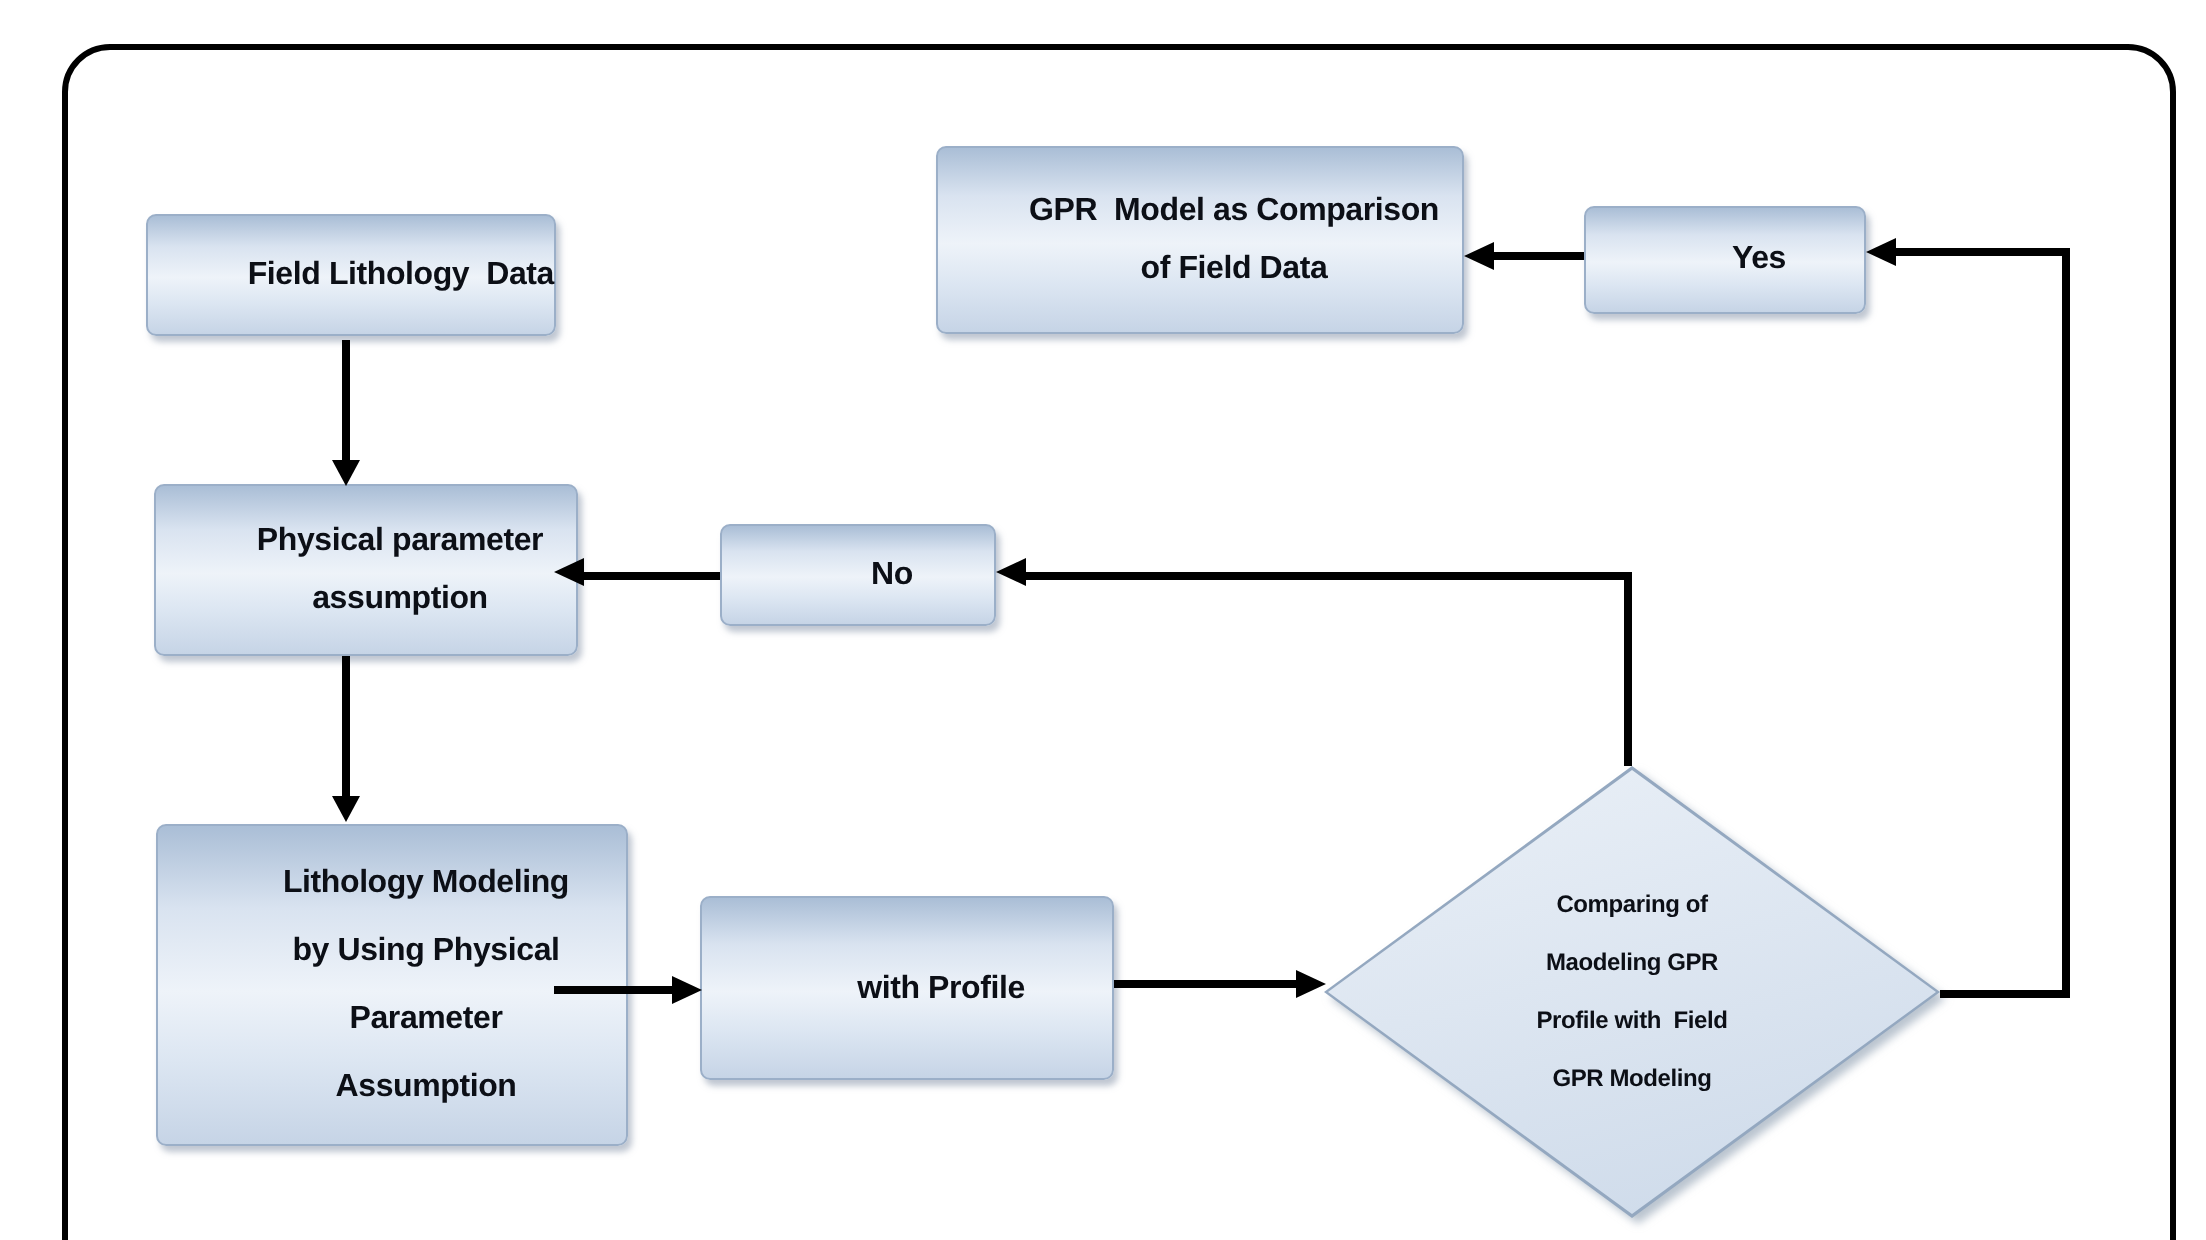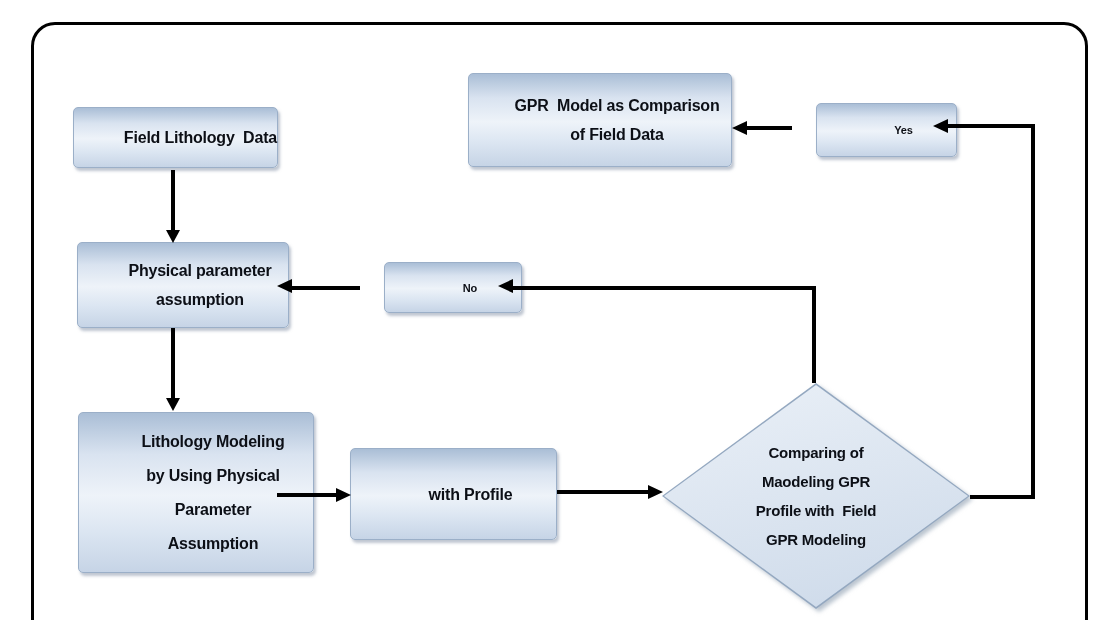--- a/index.html
+++ b/index.html
@@ -14,36 +14,36 @@
   .box{
     position:absolute;box-sizing:border-box;
     background:linear-gradient(180deg,#aabed6 0%,#d9e3f0 26%,#eef3f9 52%,#dce6f2 74%,#c6d4e6 100%);
     border:1px solid #9bafc8;border-radius:5px;
     box-shadow:2px 3px 3px rgba(138,152,172,0.55);
     display:flex;flex-direction:column;align-items:center;justify-content:center;
     font-weight:bold;color:#0c0f16;text-align:center;letter-spacing:-0.2px;padding-left:34px;
   }
   .bl{white-space:pre;}
   .fs16{font-size:16px;line-height:29px;}
-  .fs15{font-size:11px;line-height:26px;margin-left:24px;}
+  .fs15{font-size:16px;line-height:26px;}
   .ln{position:absolute;background:#000;}
   .ar{position:absolute;width:0;height:0;}
   .ar.right{border-top:7px solid transparent;border-bottom:7px solid transparent;border-left:15px solid #000;}
   .ar.left{border-top:7px solid transparent;border-bottom:7px solid transparent;border-right:15px solid #000;}
   .ar.down{border-left:7px solid transparent;border-right:7px solid transparent;border-top:13px solid #000;}
   .diamond{position:absolute;left:662px;top:383px;width:308px;height:226px;
     filter:drop-shadow(3px 3px 2px rgba(130,148,168,0.55));}
   .d-outer{position:absolute;left:0;top:0;right:0;bottom:0;background:#94a8c0;
     clip-path:polygon(50% 0,100% 50%,50% 100%,0 50%);}
   .d-inner{position:absolute;left:2px;top:2px;right:2px;bottom:2px;
     background:linear-gradient(165deg,#eaf0f7 0%,#dde6f1 45%,#ccd9e9 100%);
     clip-path:polygon(50% 0,100% 50%,50% 100%,0 50%);}
   .d-text{position:absolute;left:0;top:0;width:100%;height:100%;
     display:flex;flex-direction:column;align-items:center;justify-content:center;
-    font-weight:bold;font-size:15px;line-height:29px;color:#0c0f16;text-align:center;letter-spacing:-0.2px;}
+    font-weight:bold;font-size:12px;line-height:29px;color:#0c0f16;text-align:center;letter-spacing:-0.2px;}
 </style>
 </head>
 <body>
 
 <div class="canvas">
 
   <div class="frame"></div>
 
   <div class="box fs16" style="left:73px;top:107px;width:205px;height:61px;align-items:flex-end;">
     <div class="bl">Field Lithology  Data</div>

